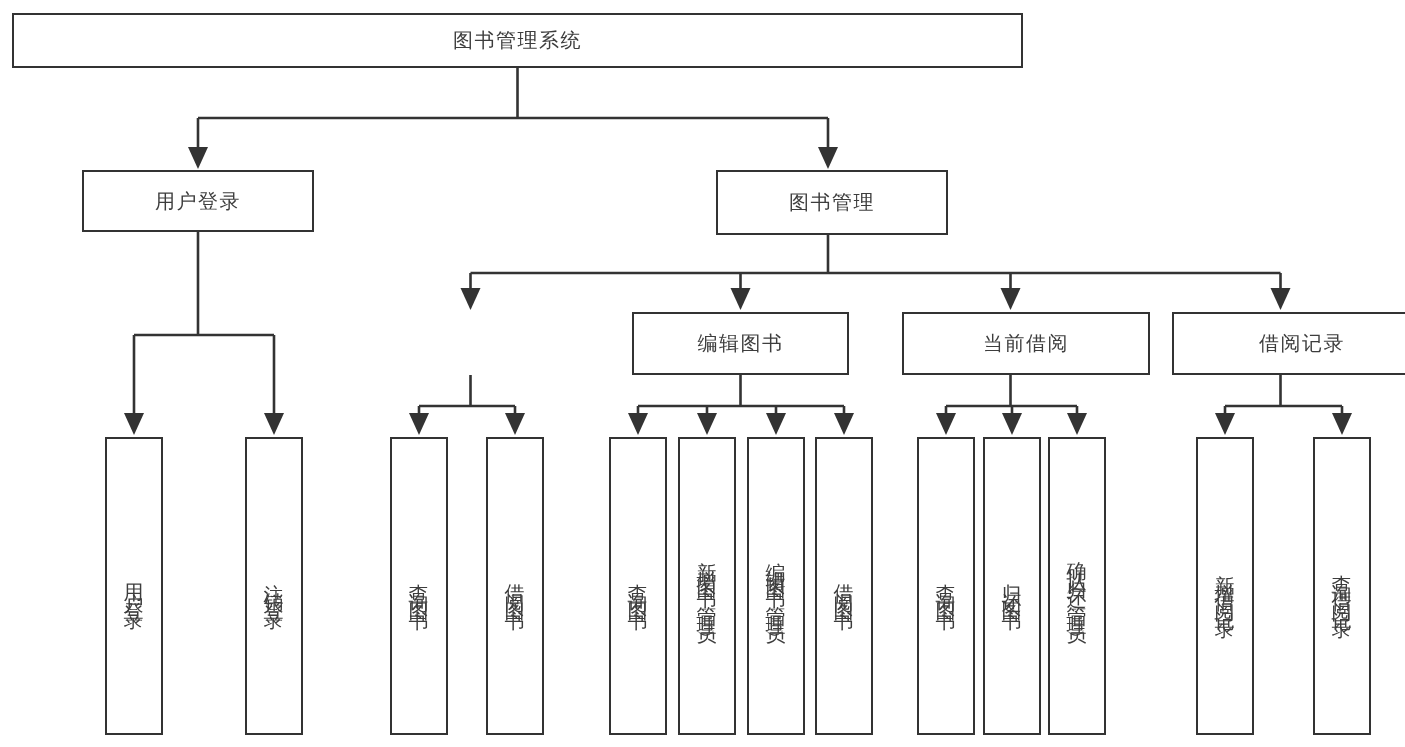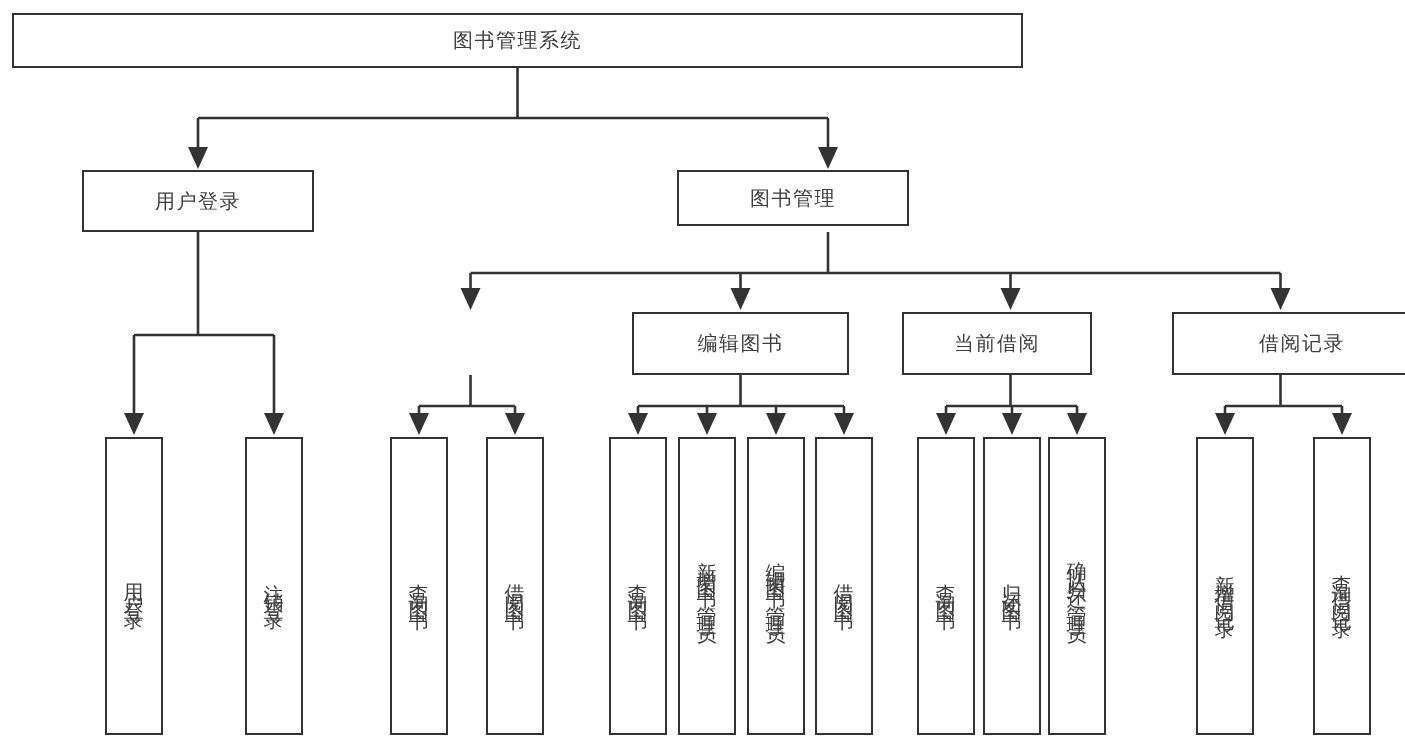--- a/index.html
+++ b/index.html
@@ -78,24 +78,24 @@
     <g>
       <path class="wire" d="M1280.5 375 V406 M1225 406 H1342 M1225 406 V416 M1342 406 V416"></path>
       <polygon class="arrow" points="1215,413 1235,413 1225,435"></polygon>
       <polygon class="arrow" points="1332,413 1352,413 1342,435"></polygon>
     </g>
   </svg>
 
   <div class="node h" style="left:12px; top:13px; width:1011px; height:55px;">图书管理系统</div>
 
   <div class="node h" style="left:82px; top:170px; width:232px; height:62px;">用户登录</div>
-  <div class="node h" style="left:677px; top:170px; width:232px; height:56px;">图书管理</div>
+  <div class="node h" style="left:716px; top:170px; width:232px; height:65px;">图书管理</div>
 
   <div class="node h" style="left:632px; top:312px; width:217px; height:63px;">编辑图书</div>
-  <div class="node h" style="left:902px; top:312px; width:190px; height:63px;">当前借阅</div>
+  <div class="node h" style="left:902px; top:312px; width:248px; height:63px;">当前借阅</div>
   <div class="node h" style="left:1172px; top:312px; width:260px; height:63px;">借阅记录</div>
 
   <div class="node v" style="left:105px; top:437px; width:58px; height:298px;">用户登录</div>
   <div class="node v" style="left:245px; top:437px; width:58px; height:298px;">注销登录</div>
 
   <div class="node v" style="left:390px; top:437px; width:58px; height:298px;">查询图书</div>
   <div class="node v" style="left:486px; top:437px; width:58px; height:298px;">借阅图书</div>
 
   <div class="node v" style="left:609px; top:437px; width:58px; height:298px;">查询图书</div>
   <div class="node v" style="left:678px; top:437px; width:58px; height:298px;">新增图书（管理员）</div>

